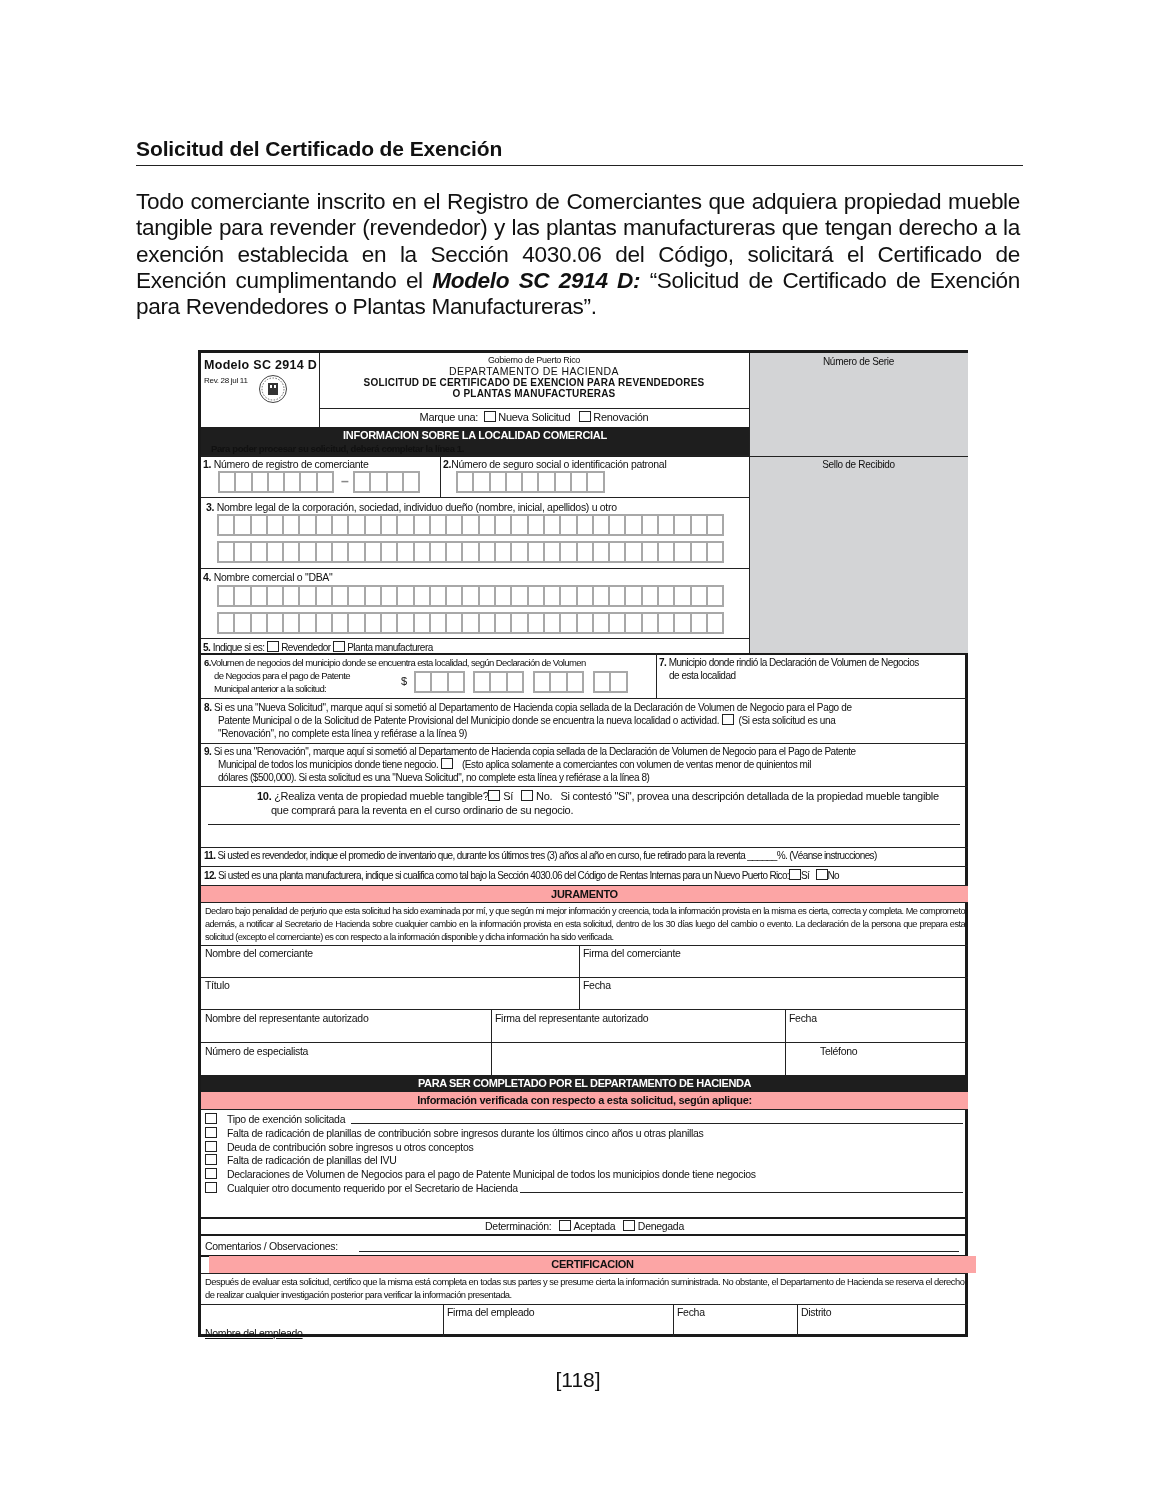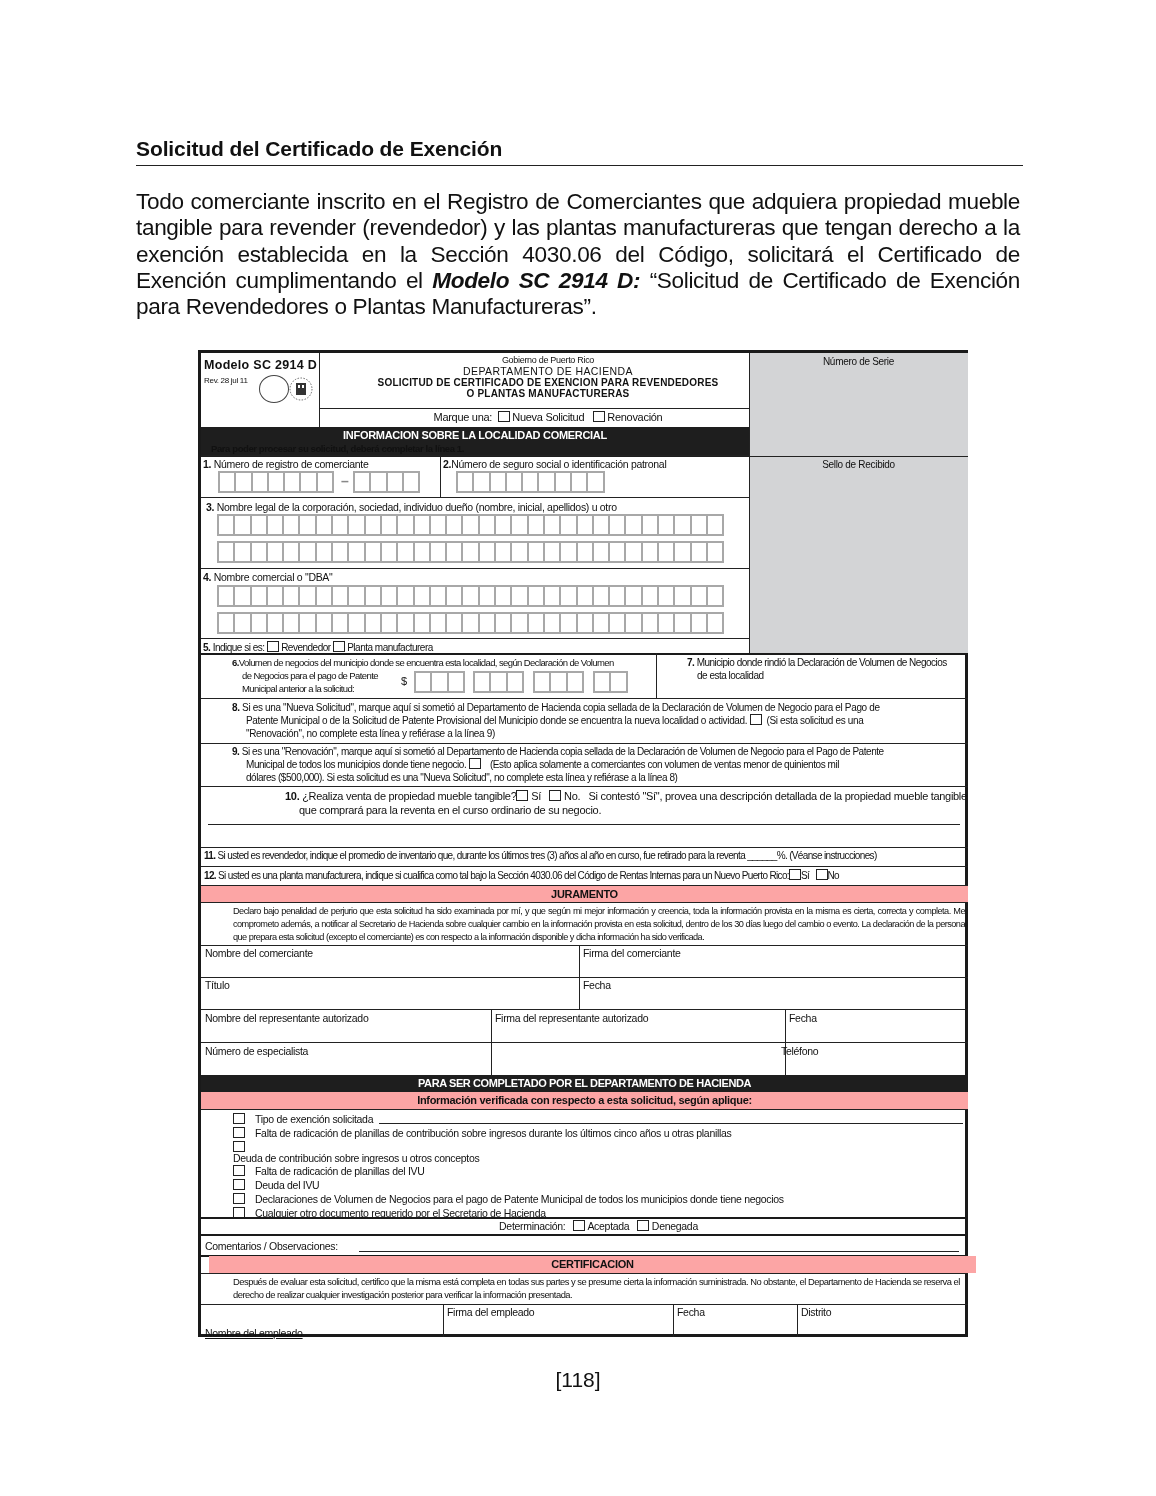--- a/index.html
+++ b/index.html
@@ -4,21 +4,21 @@
 <style>
   * { box-sizing: border-box; margin: 0; padding: 0; }
   body { width: 1156px; height: 1496px; background: #ffffff; font-family: "Liberation Sans", sans-serif; color: #111; position: relative; overflow: hidden; }
   .page-heading { position: absolute; left: 136px; top: 137px; width: 887px; font-size: 21px; font-weight: bold; padding-bottom: 4px; border-bottom: 1px solid #222; letter-spacing: -0.1px; }
   .intro { position: absolute; left: 136px; top: 189px; width: 884px; font-size: 22.6px; line-height: 26.3px; text-align: justify; letter-spacing: -0.35px; }
   .intro b { font-style: italic; font-weight: bold; }
   .page-number { position: absolute; left: 0; width: 1156px; top: 1368px; text-align: center; font-size: 21px; }
 
   
   .form { position: absolute; left: 198px; top: 350px; width: 770px; height: 987px; border: 3px solid #1a1a1a; font-size: 10.5px; font-family: "Liberation Sans", sans-serif; letter-spacing: -0.3px; }
-  .abs { position: absolute; padding-left: 28px; }
+  .abs { position: absolute; }
   .hl { position: absolute; height: 0; border-top: 1px solid #222; }
   .hl2 { position: absolute; height: 0; border-top: 2px solid #1a1a1a; }
   .vl { position: absolute; width: 0; border-left: 1px solid #222; }
   .gray { background: #d3d4d6; }
   .darkbar { position: absolute; background: #1e1e1e; color: #fff; font-weight: bold; text-align: center; font-size: 11px; }
   .graybar { position: absolute; background: #fca5a5; font-weight: bold; text-align: center; font-size: 11px; }
   .cb { display: inline-block; width: 12px; height: 11px; border: 1.5px solid #222; vertical-align: -1px; background: #fff; }
   .cells { position: absolute; display: flex; }
   .cells span { display: block; width: 18.3px; height: 22px; border: 2px solid #a8a8a8; margin-right: 0; margin-left: -2px; }
   .cells span:first-child { margin-left: 0; }
@@ -316,47 +316,43 @@
   <div class="hl" style="left:0;top:656px;width:767px;"></div>
 
   <div class="lbl" style="left:4px;top:659px;">Nombre del representante autorizado</div>
   <div class="vl" style="left:290px;top:656px;height:66px;"></div>
   <div class="lbl" style="left:294px;top:659px;">Firma del representante autorizado</div>
   <div class="vl" style="left:584px;top:656px;height:66px;"></div>
   <div class="lbl" style="left:588px;top:659px;">Fecha</div>
   <div class="hl" style="left:0;top:689px;width:767px;"></div>
   <div class="lbl" style="left:4px;top:692px;">Número de especialista</div>
   <div class="lbl" style="left:294px;top:691px;margin-top:48px;">Dirección</div>
-  <div class="lbl" style="left:580px;top:692px;">Teléfono</div>
+  <div class="lbl" style="left:619px;top:692px;">Teléfono</div>
 
   <div class="darkbar" style="left:0;top:722px;width:767px;height:17px;line-height:17px;letter-spacing:-0.4px;">PARA SER COMPLETADO POR EL DEPARTAMENTO DE HACIENDA</div>
   <div class="graybar" style="left:0;top:739px;width:767px;height:17px;line-height:17px;">Información verificada con respecto a esta solicitud, según aplique:</div>
   <div class="hl" style="left:0;top:756px;width:767px;"></div>
 
   <div class="abs" style="left:4px;top:760px;width:760px;font-size:10.5px;line-height:13.8px;letter-spacing:-0.3px;">
     <div style="display:flex;">
         <span class="cb" style="margin-right:10px;"></span>
         <span>Tipo de exención solicitada</span>
         <span style="flex:1;border-bottom:1px solid #222;margin:0 2px 3px 6px;"></span>
       </div>
     <div style="display:flex;">
         <span class="cb" style="margin-right:10px;"></span>
         <span>Falta de radicación de planillas de contribución sobre ingresos durante los últimos cinco años u otras planillas</span>
       </div>
-    <div style="display:flex;flex-direction:column;">
+    <div style="display:flex;">
         <span class="cb" style="margin-right:10px;"></span>
         <span>Deuda de contribución sobre ingresos u otros conceptos</span>
       </div>
     <div style="display:flex;">
         <span class="cb" style="margin-right:10px;"></span>
         <span>Falta de radicación de planillas del IVU</span>
-      </div>
-    <div style="display:flex;">
-        <span class="cb" style="margin-right:10px;"></span>
-        <span>Deuda del IVU</span>
       </div>
     <div style="display:flex;">
         <span class="cb" style="margin-right:10px;"></span>
         <span>Declaraciones de Volumen de Negocios para el pago de Patente Municipal de todos los municipios donde tiene negocios</span>
       </div>
     <div style="display:flex;">
         <span class="cb" style="margin-right:10px;"></span>
         <span>Cualquier otro documento requerido por el Secretario de Hacienda</span>
         <span style="flex:1;border-bottom:1px solid #222;margin:0 2px 3px 2px;"></span>
       </div>

